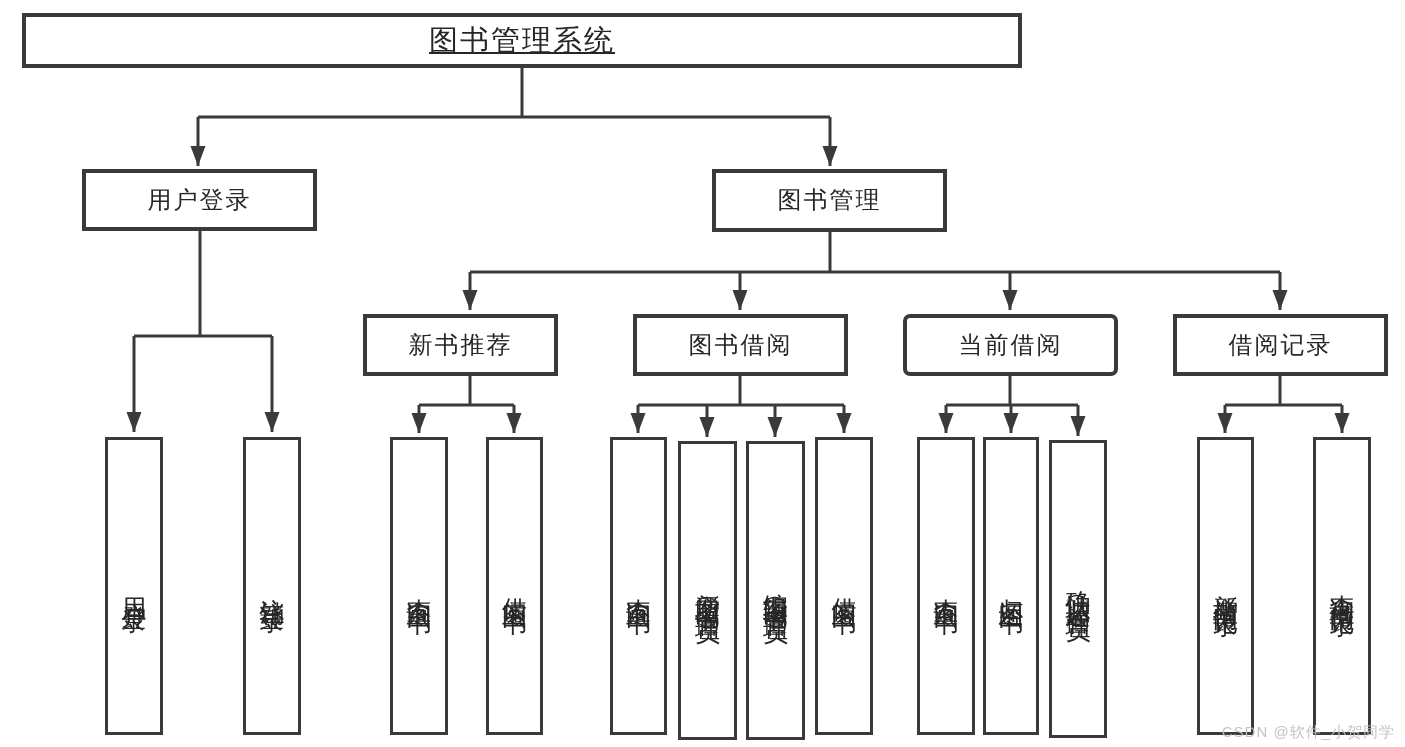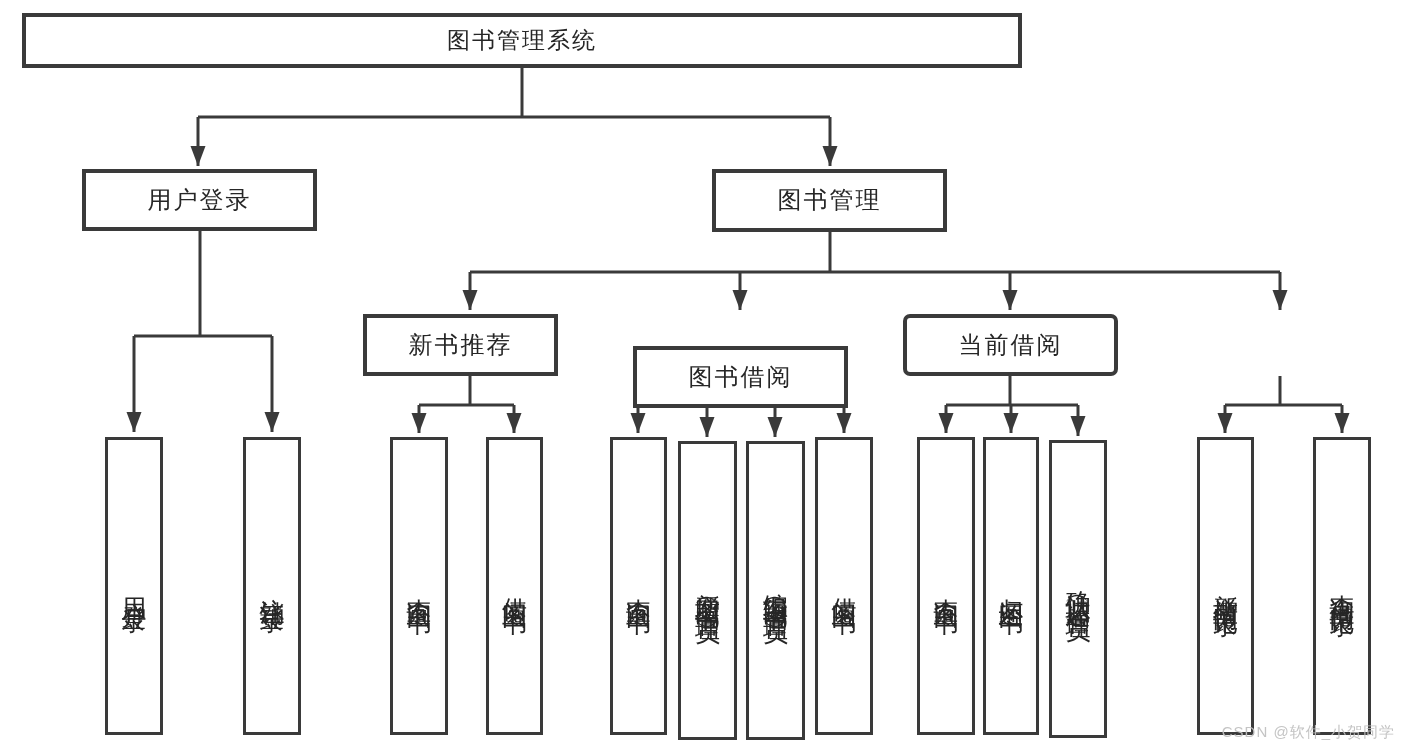--- a/index.html
+++ b/index.html
@@ -20,21 +20,21 @@
     align-items:center;
     justify-content:center;
     color:#262626;
     text-align:center;
   }
   .node.h{
     font-size:24px;
     letter-spacing:2px;
     line-height:1.2;
   }
-  .node.root{font-size:23px;}
+  .node.root{font-size:29px;text-decoration:underline;}
   .node.v{
     border-width:3px;
     writing-mode:vertical-rl;
     text-orientation:mixed;
     font-size:25px;
     letter-spacing:4px;
     line-height:1;
     padding:6px 0;
   }
   .watermark{
@@ -102,22 +102,23 @@
       <path d="M1342,405 V433" marker-end="url(#arrow)"></path>
     </g>
   </svg>
 
   <div class="node h root" style="left:22px;top:13px;width:1000px;height:55px;">图书管理系统</div>
 
   <div class="node h" style="left:82px;top:169px;width:235px;height:62px;">用户登录</div>
   <div class="node h" style="left:712px;top:169px;width:235px;height:63px;">图书管理</div>
 
   <div class="node h" style="left:363px;top:314px;width:195px;height:62px;">新书推荐</div>
-  <div class="node h" style="left:633px;top:314px;width:215px;height:62px;margin-top:32px;">图书借阅</div>
+  <div class="node h" style="left:633px;top:314px;width:215px;height:62px;">图书借阅</div>
   <div class="node h" style="left:903px;top:314px;width:215px;height:62px;border-radius:7px;">当前借阅</div>
+  <div class="node h" style="left:1173px;top:314px;width:215px;height:62px;">借阅记录</div>
 
   <div class="node v" style="left:105px;top:437px;width:58px;height:298px;">用户登录</div>
   <div class="node v" style="left:243px;top:437px;width:58px;height:298px;">注销登录</div>
 
   <div class="node v" style="left:390px;top:437px;width:58px;height:298px;">查询图书</div>
   <div class="node v" style="left:486px;top:437px;width:57px;height:298px;">借阅图书</div>
 
   <div class="node v" style="left:610px;top:437px;width:57px;height:298px;">查询图书</div>
   <div class="node v" style="left:678px;top:441px;width:59px;height:299px;">新增图书（管理员）</div>
   <div class="node v" style="left:746px;top:441px;width:59px;height:299px;">编辑图书（管理员）</div>

